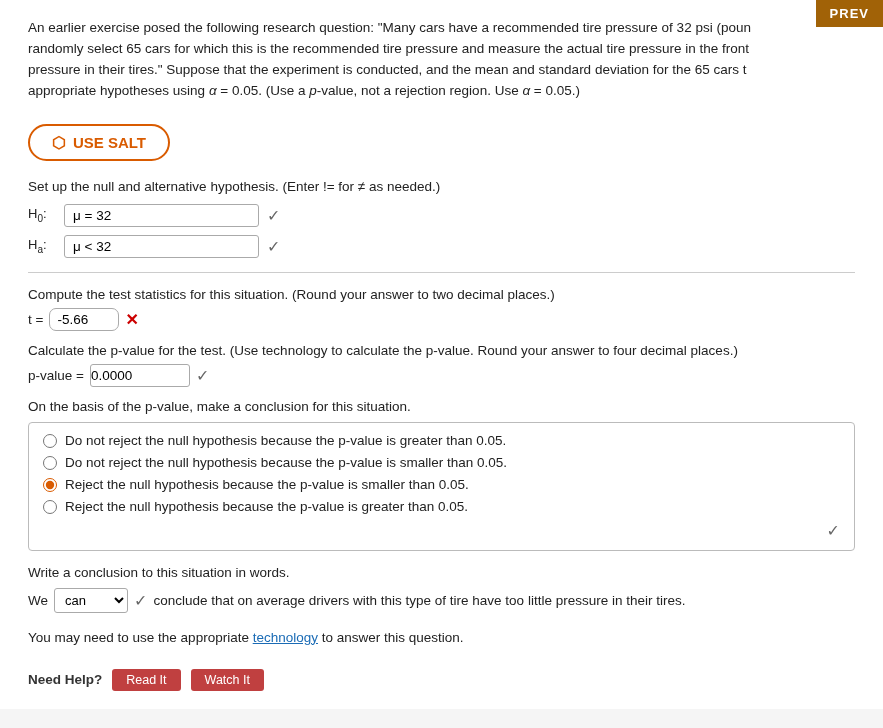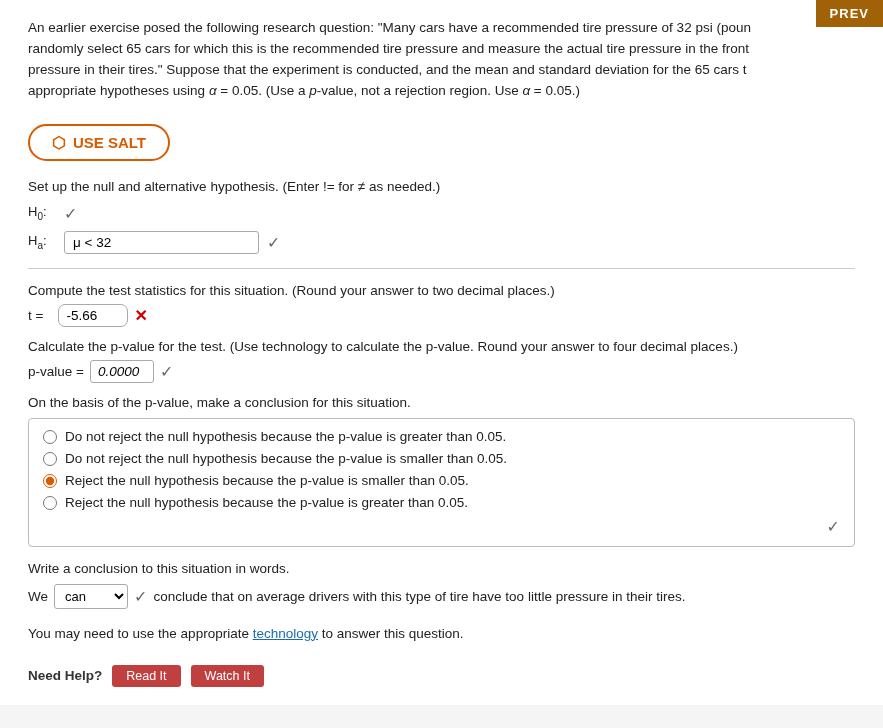--- a/index.html
+++ b/index.html
@@ -93,42 +93,40 @@
       margin-bottom: 12px;
     }
     .t-label { font-size: 13.5px; }
     .t-input {
       border: 1.5px solid #aaa;
       border-radius: 7px;
       padding: 3px 7px;
       font-size: 13.5px;
       background: #fff;
       width: 70px;
-      margin-left: 9px;
     }
     .x-icon {
       color: #cc0000;
       font-size: 16px;
       font-weight: bold;
     }
     .pvalue-label { font-size: 13.5px; margin-bottom: 6px; }
     .pvalue-row {
       display: flex;
       align-items: center;
       gap: 6px;
       margin-bottom: 12px;
     }
     .pvalue-input {
       border: 1.5px solid #aaa;
       border-radius: 3px;
-      padding: 3px 7px;
-      font-size: 13.5px;
-      background: #fff;
-      width: 64px;
-      font-style: italic;
+      padding: 3px 0;
+      font-size: 13.5px;
+      background: #fff;
+      width: 100px;
     }
     .conclusion-label { font-size: 13.5px; margin-bottom: 8px; }
     .radio-box {
       border: 1px solid #bbb;
       border-radius: 4px;
       padding: 10px 14px;
       margin-bottom: 10px;
     }
     .radio-option {
       display: flex;
@@ -228,20 +226,21 @@
     <span class="salt-icon">⬡</span>
     <span>USE SALT</span>
   </button>
 
   
   <div class="section-label">Set up the null and alternative hypothesis. (Enter != for ≠ as needed.)</div>
 
   
   <div class="hypothesis-row">
     <span class="hypothesis-label">H<sub>0</sub>:</span>
+    <input class="hypothesis-input" type="text" value="μ = 32" style="">
     <span class="check-icon">✓</span>
   </div>
 
   
   <div class="hypothesis-row">
     <span class="hypothesis-label">H<sub>a</sub>:</span>
     <input class="hypothesis-input" type="text" value="μ &lt; 32" style="">
     <span class="check-icon">✓</span>
   </div>
 

